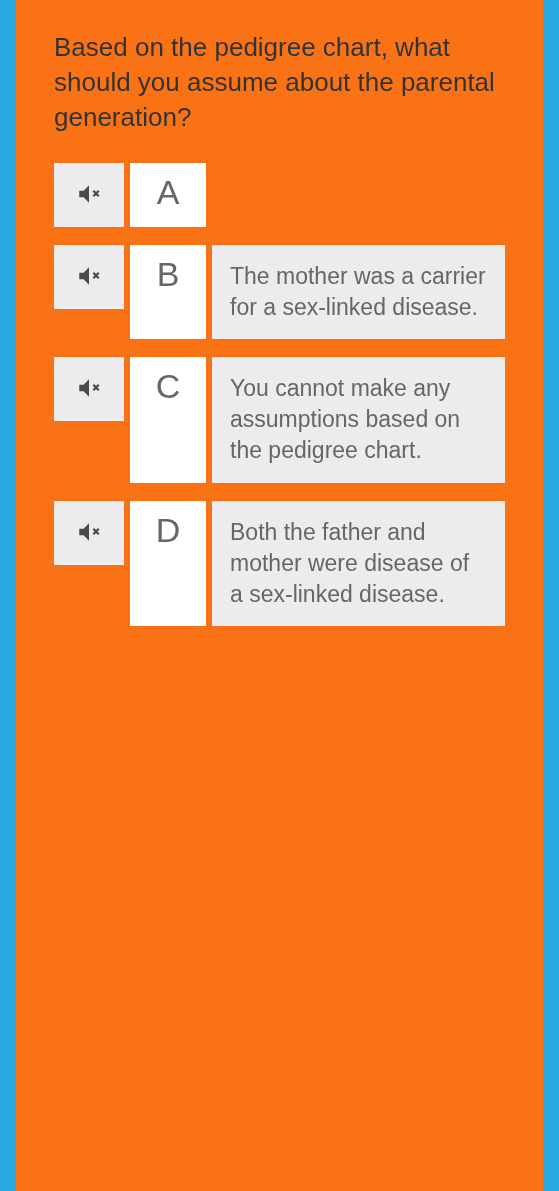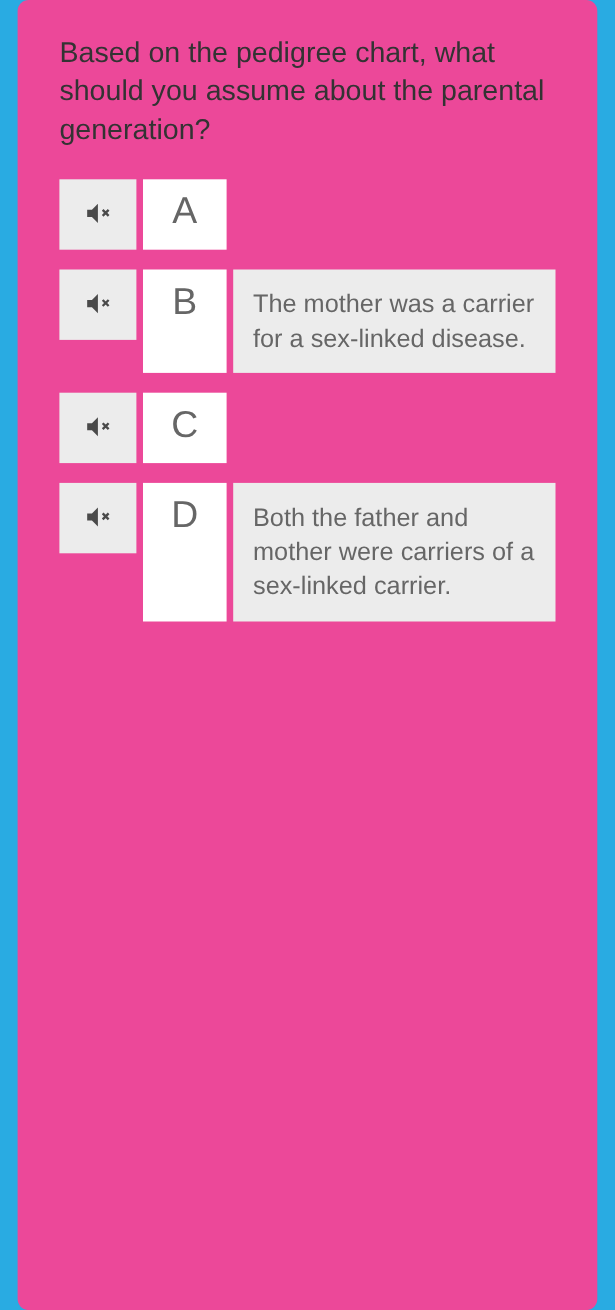--- a/index.html
+++ b/index.html
@@ -13,24 +13,23 @@
       width: 559px;
       height: 1191px;
       overflow: hidden;
     }
     .outer-frame {
       background: #29abe2;
       padding: 0 16px;
       height: 100%;
     }
     .content-card {
-      background: #ec4899;
+      background: #f97316;
       height: 100%;
       padding: 30px 0 0 0;
-      border-radius: 10px;
     }
     .question-text {
       font-size: 26px;
       color: #333333;
       line-height: 1.35;
       padding: 0 38px 28px 38px;
     }
     .options-container {
       padding: 0 38px;
     }
@@ -125,34 +124,37 @@
           <span class="audio-icon">
             <svg viewBox="0 0 24 24" width="26" height="26" fill="#4a4a4a">
               <path d="M3 9v6h4l5 5V4L7 9H3z"></path>
               <path d="M16 9l5 5M21 9l-5 5" stroke="#4a4a4a" stroke-width="2" fill="none"></path>
             </svg>
           </span>
         </div>
         <div class="letter-cell">
           <span class="letter-text">C</span>
         </div>
+        <div class="answer-cell">
+          <div class="answer-text">You cannot make any assumptions based on the pedigree chart.</div>
+        </div>
       </div>
 
       <div class="option-row">
         <div class="audio-cell">
           <span class="audio-icon">
             <svg viewBox="0 0 24 24" width="26" height="26" fill="#4a4a4a">
               <path d="M3 9v6h4l5 5V4L7 9H3z"></path>
               <path d="M16 9l5 5M21 9l-5 5" stroke="#4a4a4a" stroke-width="2" fill="none"></path>
             </svg>
           </span>
         </div>
         <div class="letter-cell">
           <span class="letter-text">D</span>
         </div>
         <div class="answer-cell">
-          <div class="answer-text">Both the father and mother were carriers of a sex-linked carrier.</div>
+          <div class="answer-text">Both the father and mother were disease of a sex-linked disease.</div>
         </div>
       </div>
 
     </div>
   </div>
 </div>
 
 </body></html>

